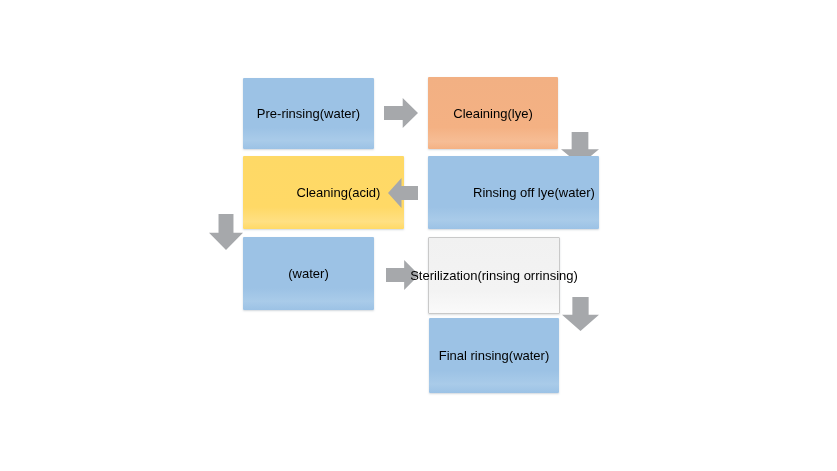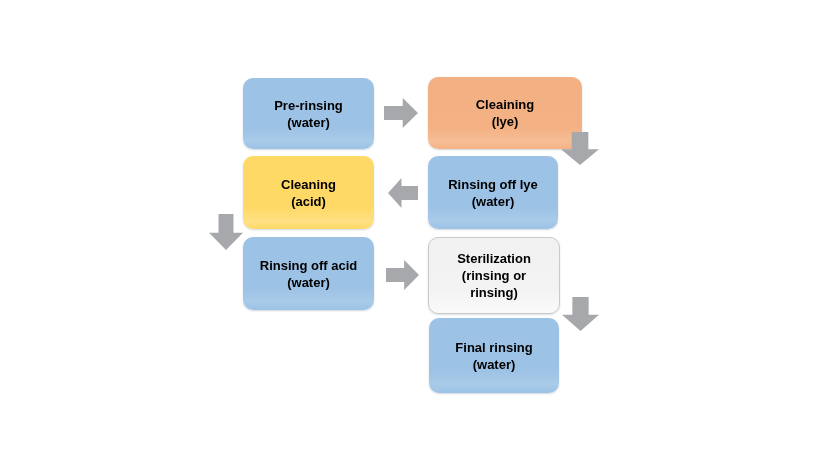--- a/index.html
+++ b/index.html
@@ -10,41 +10,42 @@
   .canvas {
     position: relative;
     width: 837px;
     height: 471px;
     background: #ffffff;
     overflow: hidden;
     font-family: "Liberation Sans", sans-serif;
   }
   .node {
     position: absolute;
-    border-radius: 10px;
+    border-radius: 1px;
     display: flex;
-    flex-direction: column;
+    flex-direction: row;
     justify-content: center;
     align-items: center;
     text-align: center;
     font-size: 13px;
-    font-weight: bold;
+    font-weight: normal;
     color: #000000;
     line-height: 17px;
     box-shadow: 0 1px 2px rgba(90, 110, 130, 0.28);
   }
   .node > div { white-space: nowrap; }
   .node-blue {
     background: linear-gradient(180deg, #9cc2e5 0%, #9cc2e5 70%, #a9cbe9 88%, #9cc2e5 100%);
   }
   .node-orange {
     background: linear-gradient(180deg, #f2b083 0%, #f4b183 70%, #f6bd95 90%, #f4b183 100%);
   }
   .node-yellow {
     background: linear-gradient(180deg, #fed966 0%, #ffd966 70%, #ffe083 90%, #ffd966 100%);
+    padding-left: 30px;
   }
   .node-white {
     background: linear-gradient(180deg, #f1f1f1 0%, #f3f3f3 70%, #fafafa 100%);
     border: 1px solid #c9c9c9;
     box-shadow: 0 1px 2px rgba(120, 130, 140, 0.25);
     text-align: center;
   }
   .arrow {
     position: absolute;
     background: #a6a8ab;
@@ -64,43 +65,42 @@
 
 <div class="canvas">
 
   <div class="node node-blue" style="left:243px; top:78px; width:131px; height:71px;">
     <div>Pre-rinsing</div>
     <div>(water)</div>
   </div>
 
   <div class="arrow arrow-right" style="left:384px; top:98px; width:34px; height:30px;"></div>
 
-  <div class="node node-orange" style="left:428px; top:77px; width:154px; height:72px;">
+  <div class="node node-orange" style="left:428px; top:77px; width:130px; height:72px;">
     <div>Cleaining</div>
     <div>(lye)</div>
   </div>
 
   <div class="arrow arrow-down" style="left:561px; top:132px; width:38px; height:33px;"></div>
 
   <div class="node node-yellow" style="left:243px; top:156px; width:131px; height:73px;">
     <div>Cleaning</div>
     <div>(acid)</div>
   </div>
 
   <div class="arrow arrow-left" style="left:388px; top:178px; width:30px; height:30px;"></div>
 
-  <div class="node node-blue" style="left:428px; top:156px; width:130px; height:73px;">
+  <div class="node node-blue" style="left:428px; top:156px; width:130px; height:73px;padding-left:41px;">
     <div>Rinsing off lye</div>
     <div>(water)</div>
   </div>
 
   <div class="arrow arrow-down" style="left:209px; top:214px; width:34px; height:36px;"></div>
 
   <div class="node node-blue" style="left:243px; top:237px; width:131px; height:73px;">
-    <div>Rinsing off acid</div>
     <div>(water)</div>
   </div>
 
   <div class="arrow arrow-right" style="left:386px; top:260px; width:33px; height:30px;"></div>
 
   <div class="node node-white" style="left:428px; top:237px; width:130px; height:75px;">
     <div>Sterilization</div>
     <div>(rinsing or</div>
     <div>rinsing)</div>
   </div>

